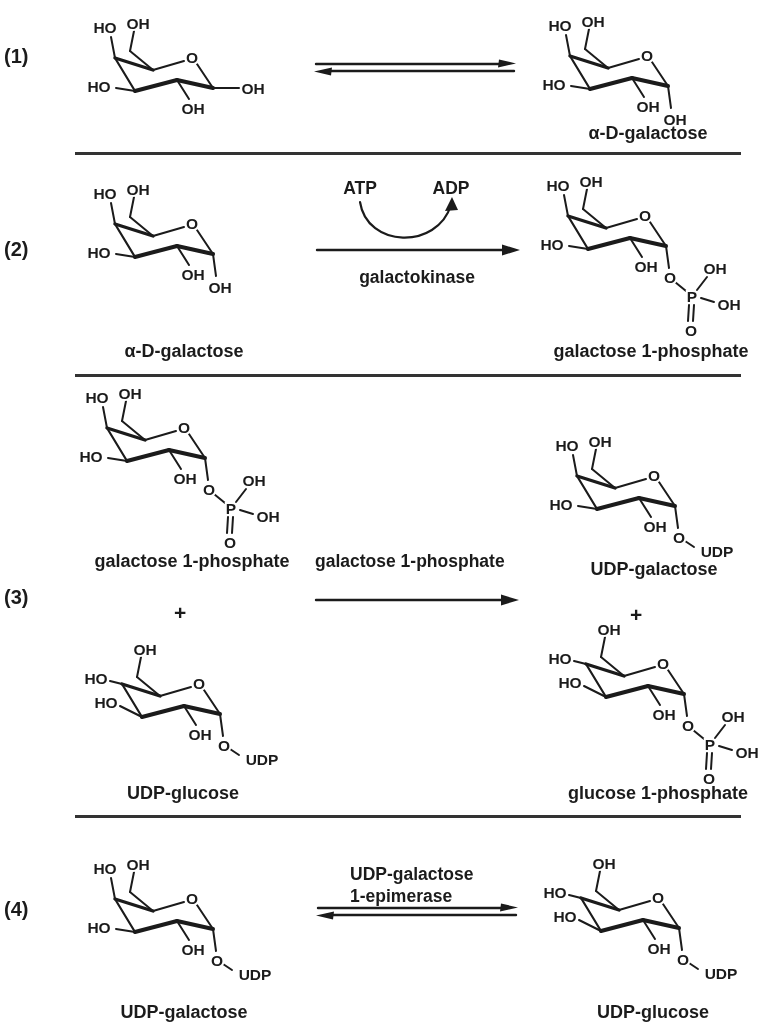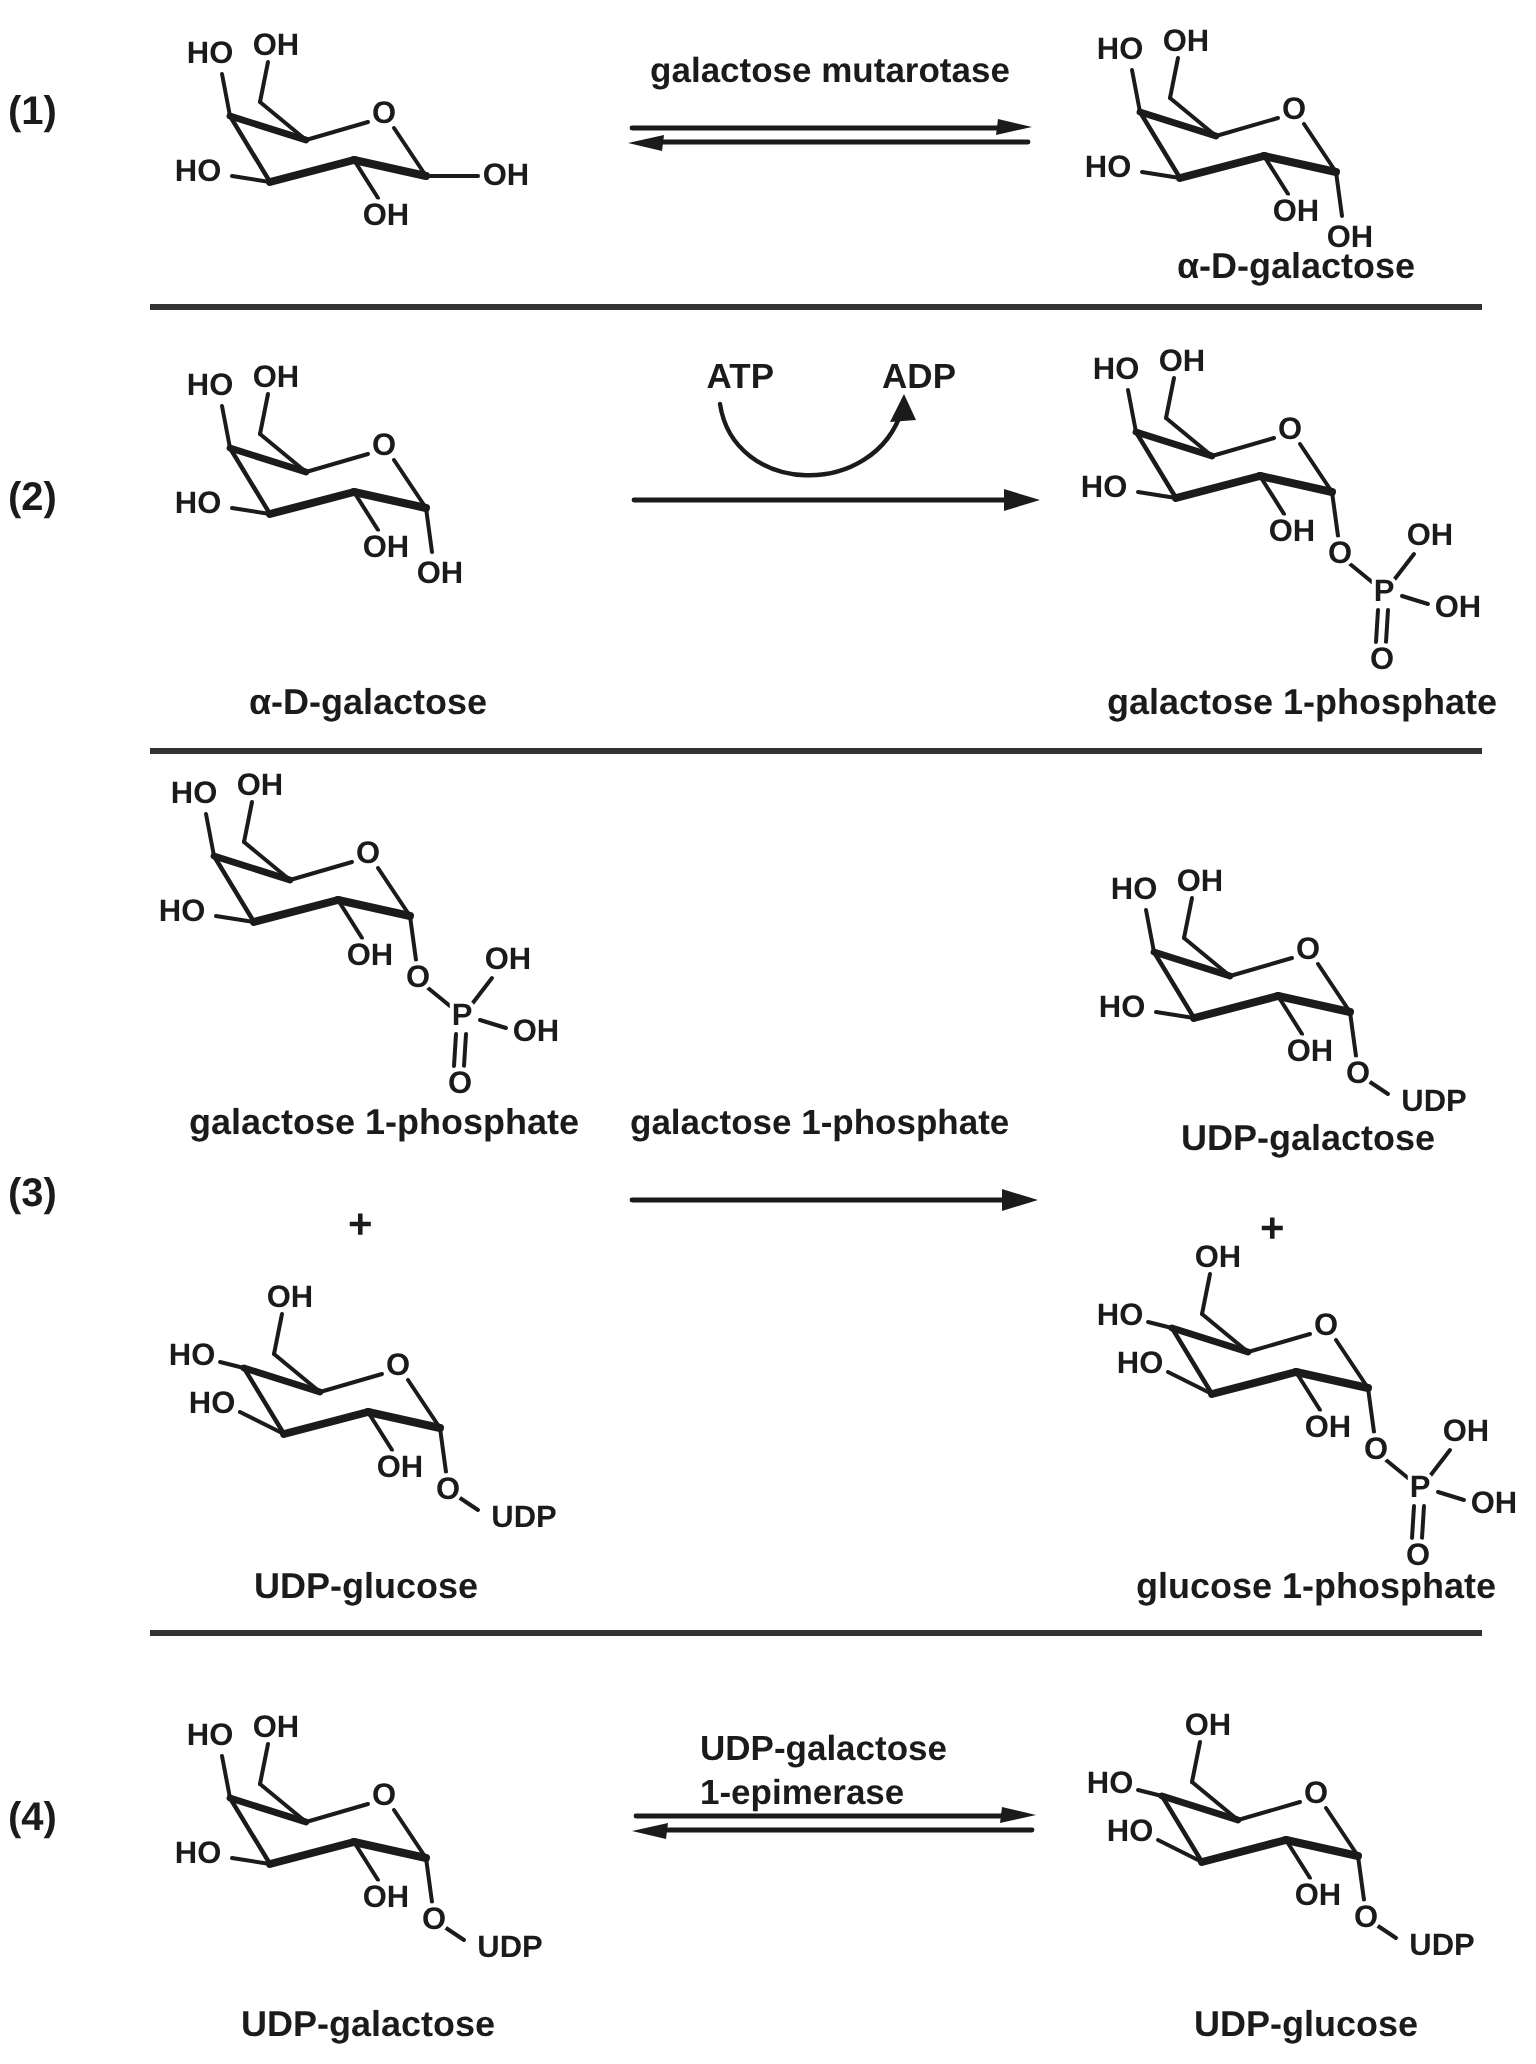--- a/index.html
+++ b/index.html
@@ -3,21 +3,21 @@
 <meta charset="utf-8">
 <style>
   html,body{margin:0;padding:0;background:#fff;}
   .page{position:relative;width:768px;height:1032px;background:#fff;overflow:hidden;
         font-family:"Liberation Sans",sans-serif;color:#1b1b1b;}
   .rnum{position:absolute;font-size:20px;font-weight:700;}
   .sep{position:absolute;left:75px;width:666px;height:3px;background:#333;}
   .cap{position:absolute;width:224px;text-align:center;font-size:18px;font-weight:700;white-space:nowrap;}
   .enz{position:absolute;font-size:17.5px;font-weight:700;line-height:22px;white-space:nowrap;}
   .enz.center{text-align:center;}
-  .cof{position:absolute;width:54px;text-align:right;font-size:17.5px;font-weight:700;}
+  .cof{position:absolute;width:54px;text-align:center;font-size:17.5px;font-weight:700;}
   .plus{position:absolute;font-size:21px;font-weight:700;}
   svg.struct,svg.arrow{position:absolute;overflow:visible;}
   .bond{stroke:#1b1b1b;stroke-linecap:round;fill:none;}
   .ink{fill:#1b1b1b;stroke:none;}
   svg text{fill:#1b1b1b;font-family:"Liberation Sans",sans-serif;font-weight:700;font-size:15.5px;
            text-anchor:middle;stroke:#fff;stroke-width:4px;paint-order:stroke;}
 </style>
 </head>
 <body>
 
@@ -274,38 +274,38 @@
   <div class="cap" style="left:80px;top:551px">galactose 1-phosphate</div>
   <div class="cap" style="left:542px;top:559px">UDP-galactose</div>
   <div class="cap" style="left:71px;top:783px">UDP-glucose</div>
   <div class="cap" style="left:546px;top:783px">glucose 1-phosphate</div>
   <div class="cap" style="left:72px;top:1002px">UDP-galactose</div>
   <div class="cap" style="left:541px;top:1002px">UDP-glucose</div>
 
   <div class="plus" style="left:174px;top:601px">+</div>
   <div class="plus" style="left:630px;top:603px">+</div>
 
-  <div class="enz center" style="left:313px;top:24px;width:204px">galactose mutarotase</div>
   <svg class="arrow" style="left:313px;top:59px" width="204" height="18" viewBox="0 0 204 18">
     <line class="bond" x1="3" y1="5" x2="192" y2="5" stroke-width="2.4"></line>
     <path class="ink" d="M185,8.5 L203,4.5 L186,0.5 Z"></path>
     <line class="bond" x1="12" y1="12" x2="201" y2="12" stroke-width="2.4"></line>
     <path class="ink" d="M19,8.5 L1,12.5 L18,16.5 Z"></path>
   </svg>
 
   <div class="cof" style="left:333px;top:178px">ATP</div>
   <div class="cof" style="left:424px;top:178px">ADP</div>
   <svg class="arrow" style="left:348px;top:196px" width="120" height="58" viewBox="0 0 120 58">
     <path class="bond" d="M12,6 C19,52 89,54 103,9" stroke-width="2.2"></path>
     <path class="ink" d="M97,15 L104,1 L110,14 Z"></path>
   </svg>
   <svg class="arrow" style="left:316px;top:242px" width="204" height="16" viewBox="0 0 204 16">
     <line class="bond" x1="1" y1="8" x2="188" y2="8" stroke-width="2.4"></line>
     <path class="ink" d="M186,2.5 L204,8 L186,13.5 Z"></path>
   </svg>
+  <div class="enz center" style="left:317px;top:266px;width:200px">galactokinase</div>
 
   <div class="enz" style="left:315px;top:550px">
     <div>galactose 1-phosphate</div>
   </div>
   <svg class="arrow" style="left:315px;top:592px" width="204" height="16" viewBox="0 0 204 16">
     <line class="bond" x1="1" y1="8" x2="188" y2="8" stroke-width="2.4"></line>
     <path class="ink" d="M186,2.5 L204,8 L186,13.5 Z"></path>
   </svg>
 
   <div class="enz" style="left:350px;top:863px">

